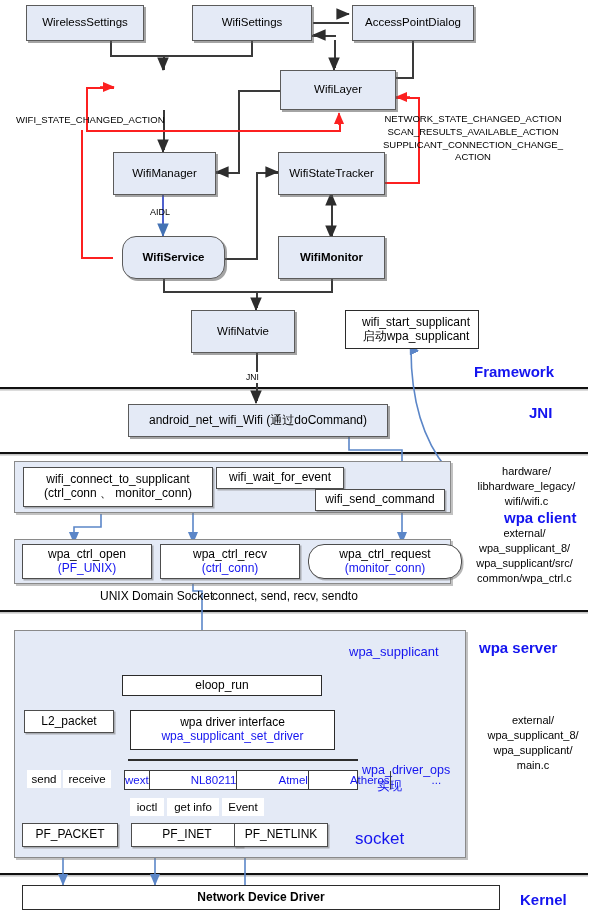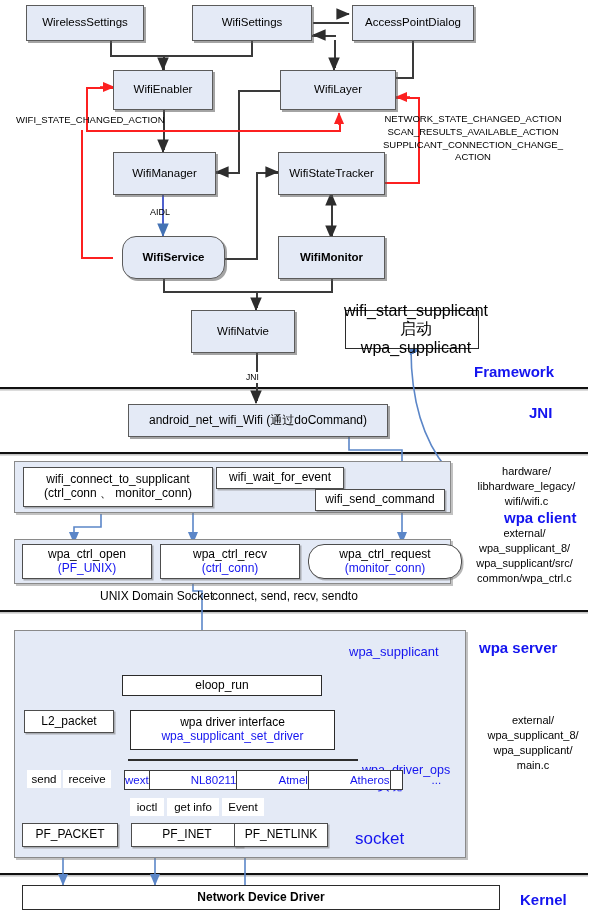--- a/index.html
+++ b/index.html
@@ -161,32 +161,31 @@
 
     <path d="M63,847 L63,885" stroke="#5b86c8" stroke-width="1.6" fill="none" marker-end="url(#ahBl)" marker-start="url(#ahBl)"></path>
     <path d="M155,847 L155,885" stroke="#5b86c8" stroke-width="1.6" fill="none" marker-end="url(#ahBl)" marker-start="url(#ahBl)"></path>
     <path d="M245,885 L245,847" stroke="#5b86c8" stroke-width="1.6" fill="none" marker-end="url(#ahBl)"></path>
   </svg>
 
   <div class="box fbox" style="left:26px;top:5px;width:118px;height:36px;">WirelessSettings</div>
   <div class="box fbox" style="left:192px;top:5px;width:120px;height:36px;">WifiSettings</div>
   <div class="box fbox" style="left:352px;top:5px;width:122px;height:36px;">AccessPointDialog</div>
 
-  <div class="box fbox" style="left:113px;top:70px;width:100px;height:40px;">WifiEnabler</div>
   <div class="box fbox" style="left:280px;top:70px;width:116px;height:40px;">WifiLayer</div>
 
   <div class="box fbox" style="left:113px;top:152px;width:103px;height:43px;">WifiManager</div>
   <div class="box fbox" style="left:278px;top:152px;width:107px;height:43px;">WifiStateTracker</div>
 
   <div class="box fbox bold" style="left:122px;top:236px;width:103px;height:43px;border-radius:14px;">WifiService</div>
   <div class="box fbox bold" style="left:278px;top:236px;width:107px;height:43px;">WifiMonitor</div>
 
   <div class="box fbox" style="left:191px;top:310px;width:104px;height:43px;">WifiNatvie</div>
 
-  <div class="box wbox plain t2" style="left:345px;top:310px;width:134px;height:39px;font-size:16px;padding-left:8px;">
+  <div class="box wbox plain t2" style="left:345px;top:310px;width:134px;height:39px;font-size:12px;padding-left:8px;">
     <span>wifi_start_supplicant</span>
     <span>启动wpa_supplicant</span>
   </div>
 
   <div class="lbl" style="left:16px;top:114px;font-size:9.5px;">WIFI_STATE_CHANGED_ACTION</div>
   <div class="lbl ctr" style="left:358px;top:113px;width:230px;font-size:9.5px;line-height:1.35;">NETWORK_STATE_CHANGED_ACTION
 SCAN_RESULTS_AVAILABLE_ACTION
 SUPPLICANT_CONNECTION_CHANGE_
 ACTION</div>
   <div class="lbl" style="left:150px;top:207px;font-size:9px;">AIDL</div>
@@ -234,21 +233,21 @@
   <div class="box wbox" style="left:24px;top:710px;width:90px;height:23px;">L2_packet</div>
   <div class="box wbox plain t2" style="left:130px;top:710px;width:205px;height:40px;">
     <span>wpa driver interface</span>
     <span class="sub">wpa_supplicant_set_driver</span>
   </div>
   <div class="bgline" style="left:128px;top:759px;width:230px;height:1.6px;background:#2d2d2d;"></div>
 
   <div class="lbl blue" style="left:362px;top:763px;font-size:12.5px;">wpa_driver_ops</div>
   <div class="lbl blue" style="left:377px;top:779px;font-size:12.5px;">实现</div>
 
-  <div class="dops" style="left:124px;top:770px;width:279px;height:20px;gap:41px;">
+  <div class="dops" style="left:124px;top:770px;width:234px;height:20px;gap:41px;">
     <div style="width:40px;">wext</div>
     <div style="width:60px;">NL80211</div>
     <div style="width:45px;">Atmel</div>
     <div style="width:55px;">Atheros</div>
     <div style="width:34px;">...</div>
   </div>
 
   <div class="tagbox" style="left:27px;top:770px;width:34px;height:18px;">send</div>
   <div class="tagbox" style="left:63px;top:770px;width:48px;height:18px;">receive</div>
   <div class="tagbox" style="left:130px;top:798px;width:34px;height:18px;">ioctl</div>

